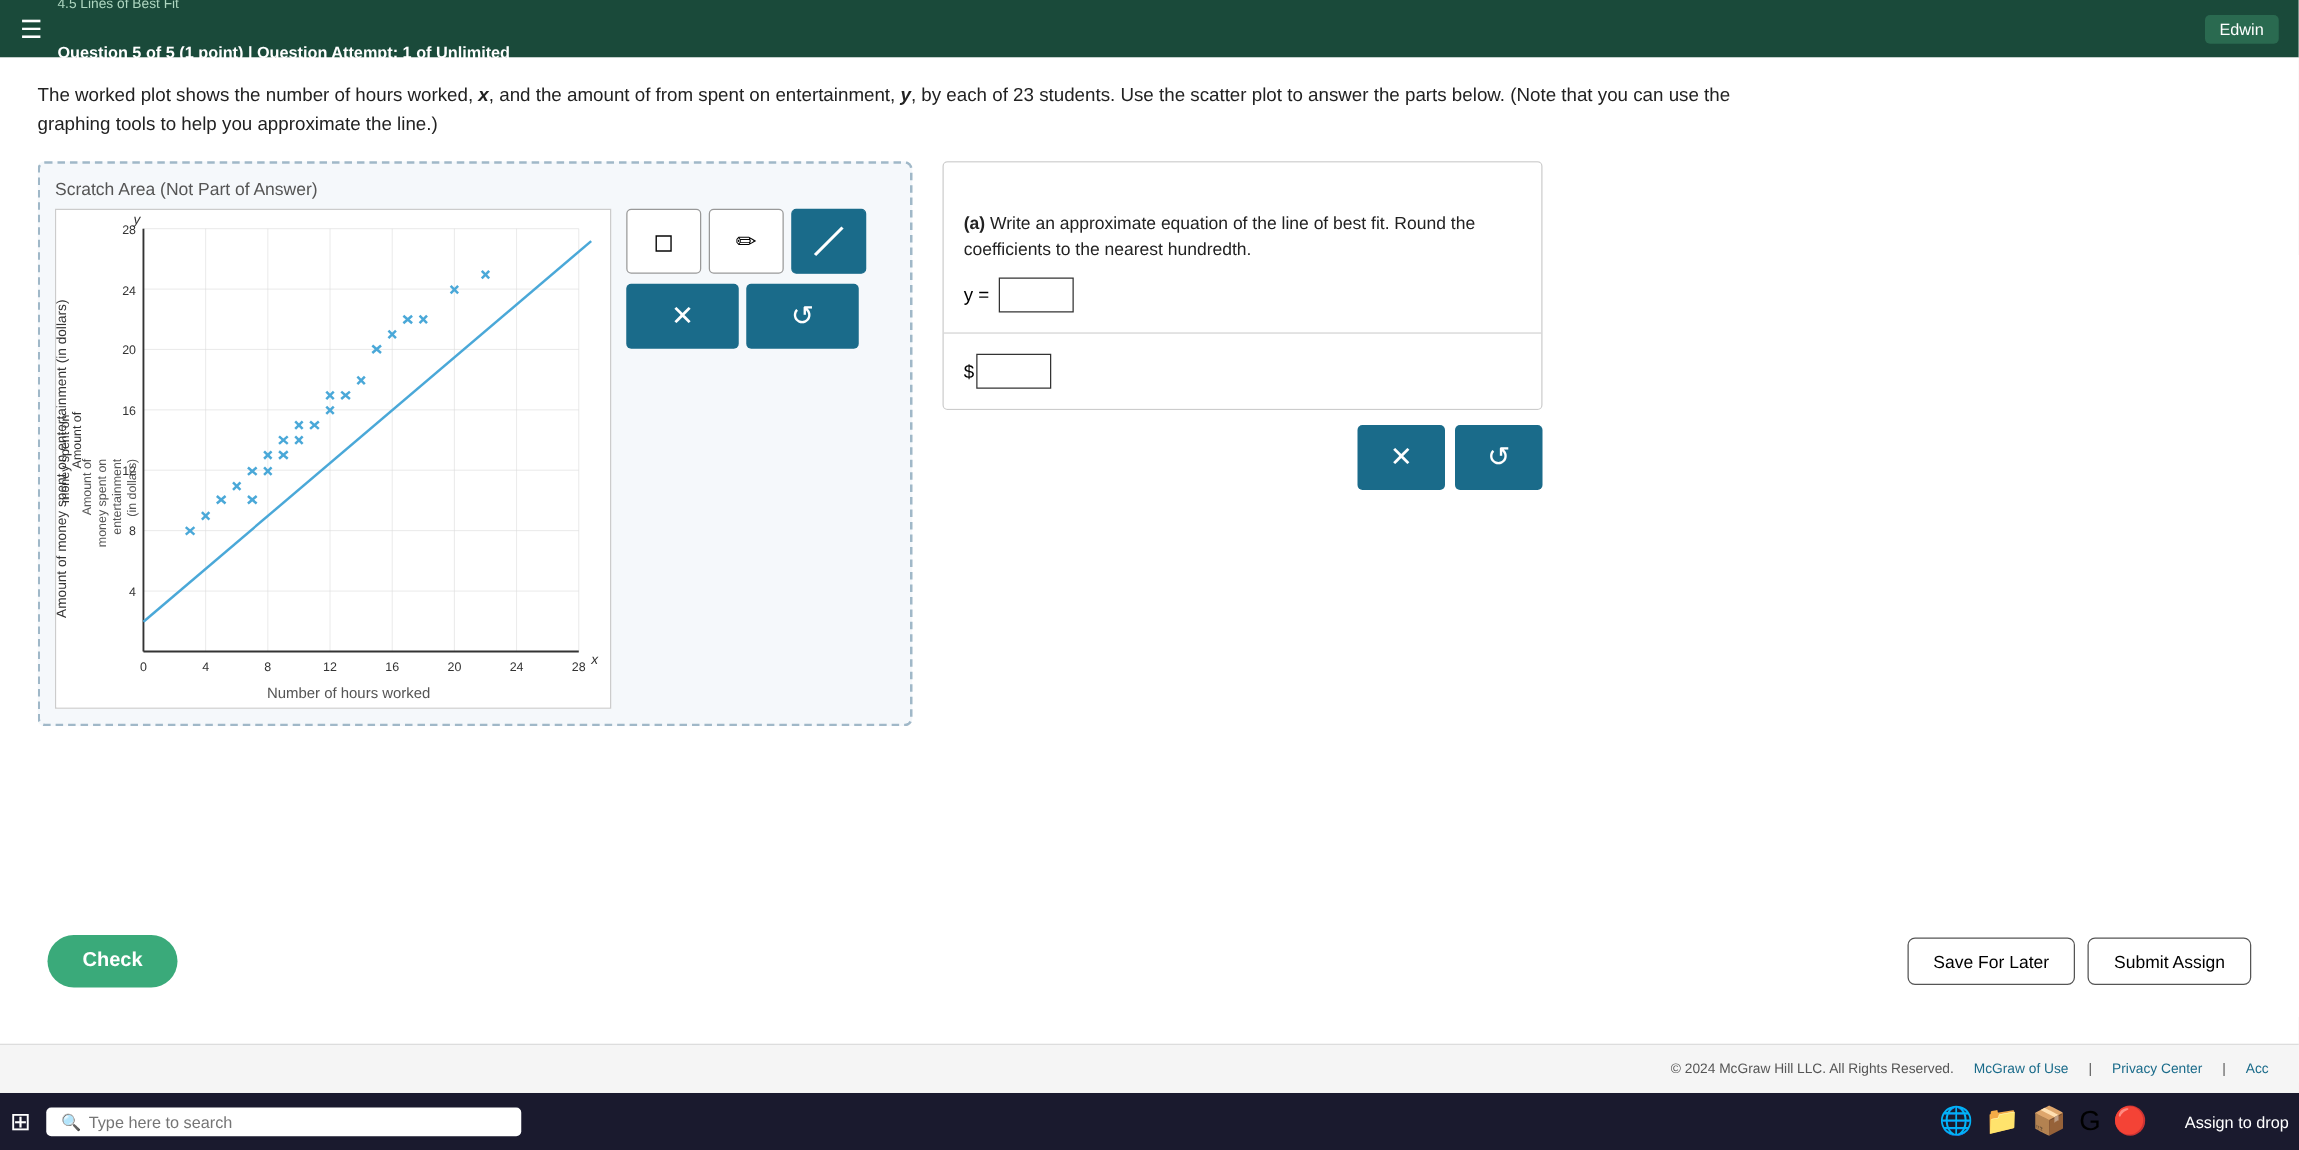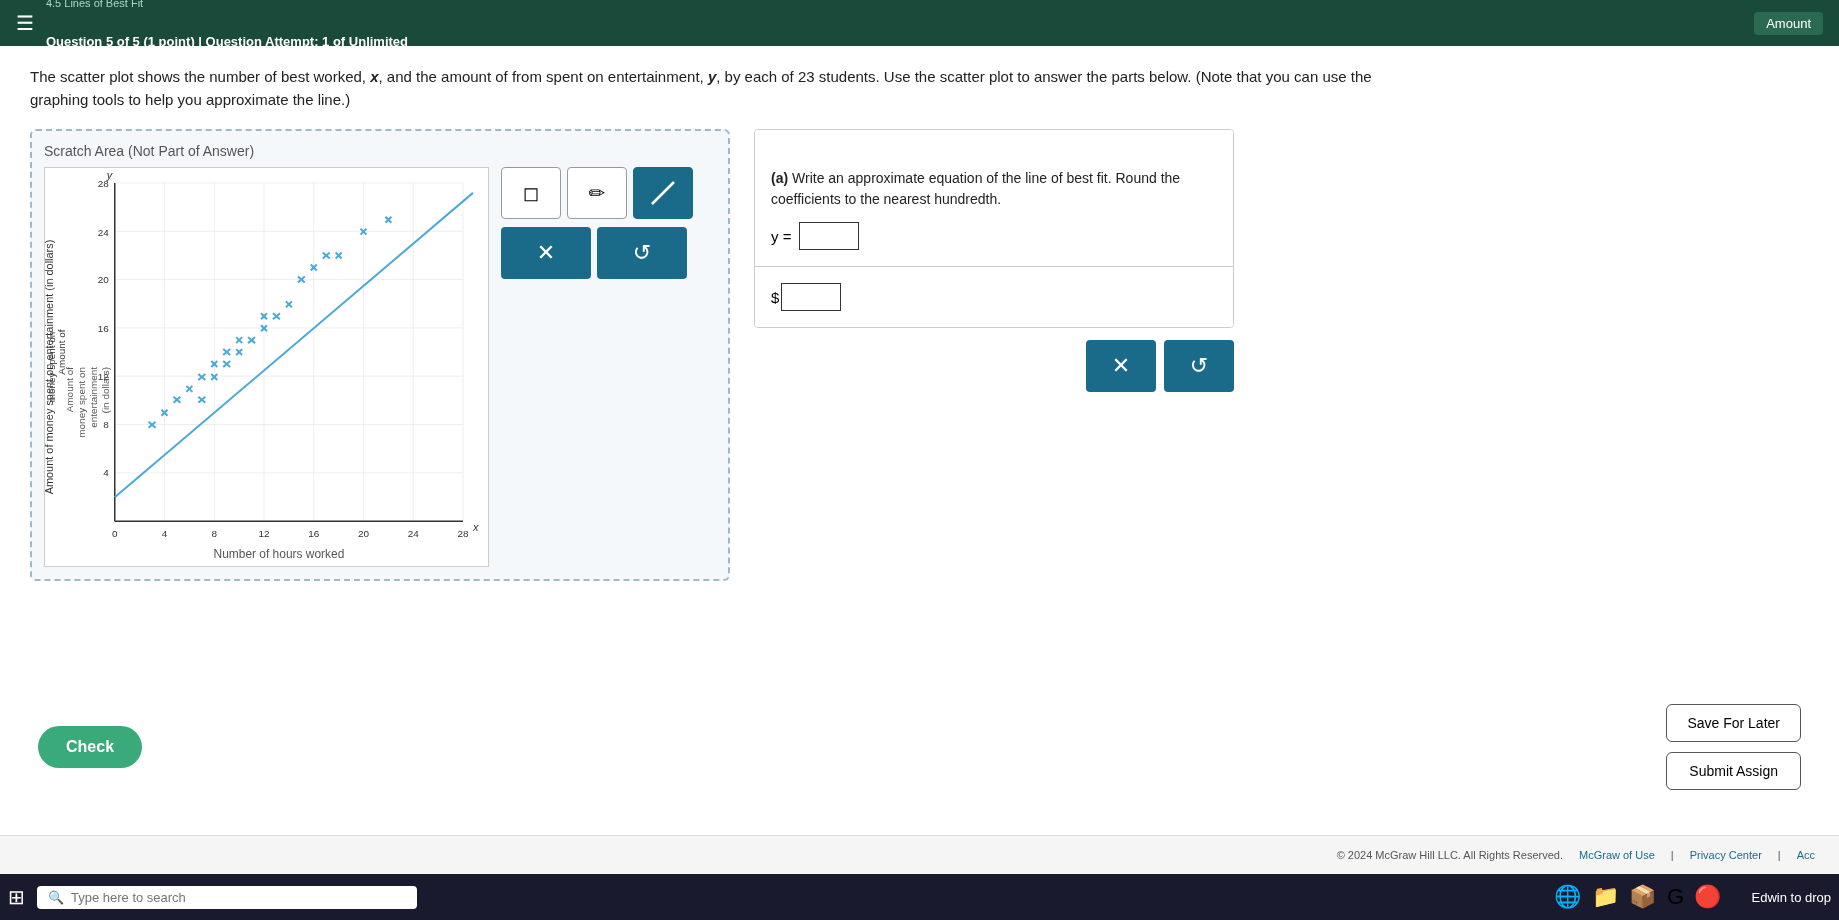--- a/index.html
+++ b/index.html
@@ -260,21 +260,20 @@
       border: none;
       border-radius: 22px;
       padding: 12px 28px;
       font-size: 16px;
       cursor: pointer;
       font-weight: bold;
     }
     .right-btns {
       display: flex;
       gap: 10px;
-      flex-direction: column;
     }
     .save-later-btn {
       background: white;
       border: 1px solid #555;
       border-radius: 6px;
       padding: 10px 20px;
       font-size: 14px;
       cursor: pointer;
     }
     .submit-btn {
@@ -342,29 +341,29 @@
 <body>
 
 <div class="header">
   <div class="header-left">
     <span class="hamburger">☰</span>
     <div class="header-title-area">
       <span class="header-subtitle">4.5 Lines of Best Fit</span>
       <span class="header-question-info">Question 5 of 5 (1 point)  |  Question Attempt: 1 of Unlimited</span>
     </div>
   </div>
-  <div class="header-user">Amount</div>
+  <div class="header-user">Edwin</div>
 </div>
 
 <button class="esp-btn">Esp</button>
 
 <div class="main-content">
 
   <p class="question-text">
-    <span>The scatter plot shows the number of best worked, </span><em>x</em><span>, and the amount of from spent on entertainment, </span><em>y</em><span>, by each of 23 students. Use the scatter plot to answer the parts below. (Note that you can use the graphing tools to help you approximate the line.)</span>
+    <span>The worked plot shows the number of hours worked, </span><em>x</em><span>, and the amount of from spent on entertainment, </span><em>y</em><span>, by each of 23 students. Use the scatter plot to answer the parts below. (Note that you can use the graphing tools to help you approximate the line.)</span>
   </p>
 
   <div class="content-row">
 
     <div class="scratch-area">
       <div class="scratch-label">Scratch Area (Not Part of Answer)</div>
 
       <div class="graph-tools-row">
 
         <div class="graph-container">
@@ -580,15 +579,15 @@
   <div class="taskbar-search">
     <span>🔍</span>
     <input type="text" style="border: none; outline: none; font-size: 13px; flex: 1 1 0%;" placeholder="Type here to search">
   </div>
   <div class="taskbar-icons">
     <span style="font-size:22px; cursor:pointer;">🌐</span>
     <span style="font-size:22px; cursor:pointer;">📁</span>
     <span style="font-size:22px; cursor:pointer;">📦</span>
     <span style="font-size:22px; cursor:pointer;">G</span>
     <span style="font-size:22px; cursor:pointer;">🔴</span>
-    <span style="font-size:13px; color:white; margin-left:20px;">Edwin to drop</span>
+    <span style="font-size:13px; color:white; margin-left:20px;">Assign to drop</span>
   </div>
 </div>
 
 </body></html>

